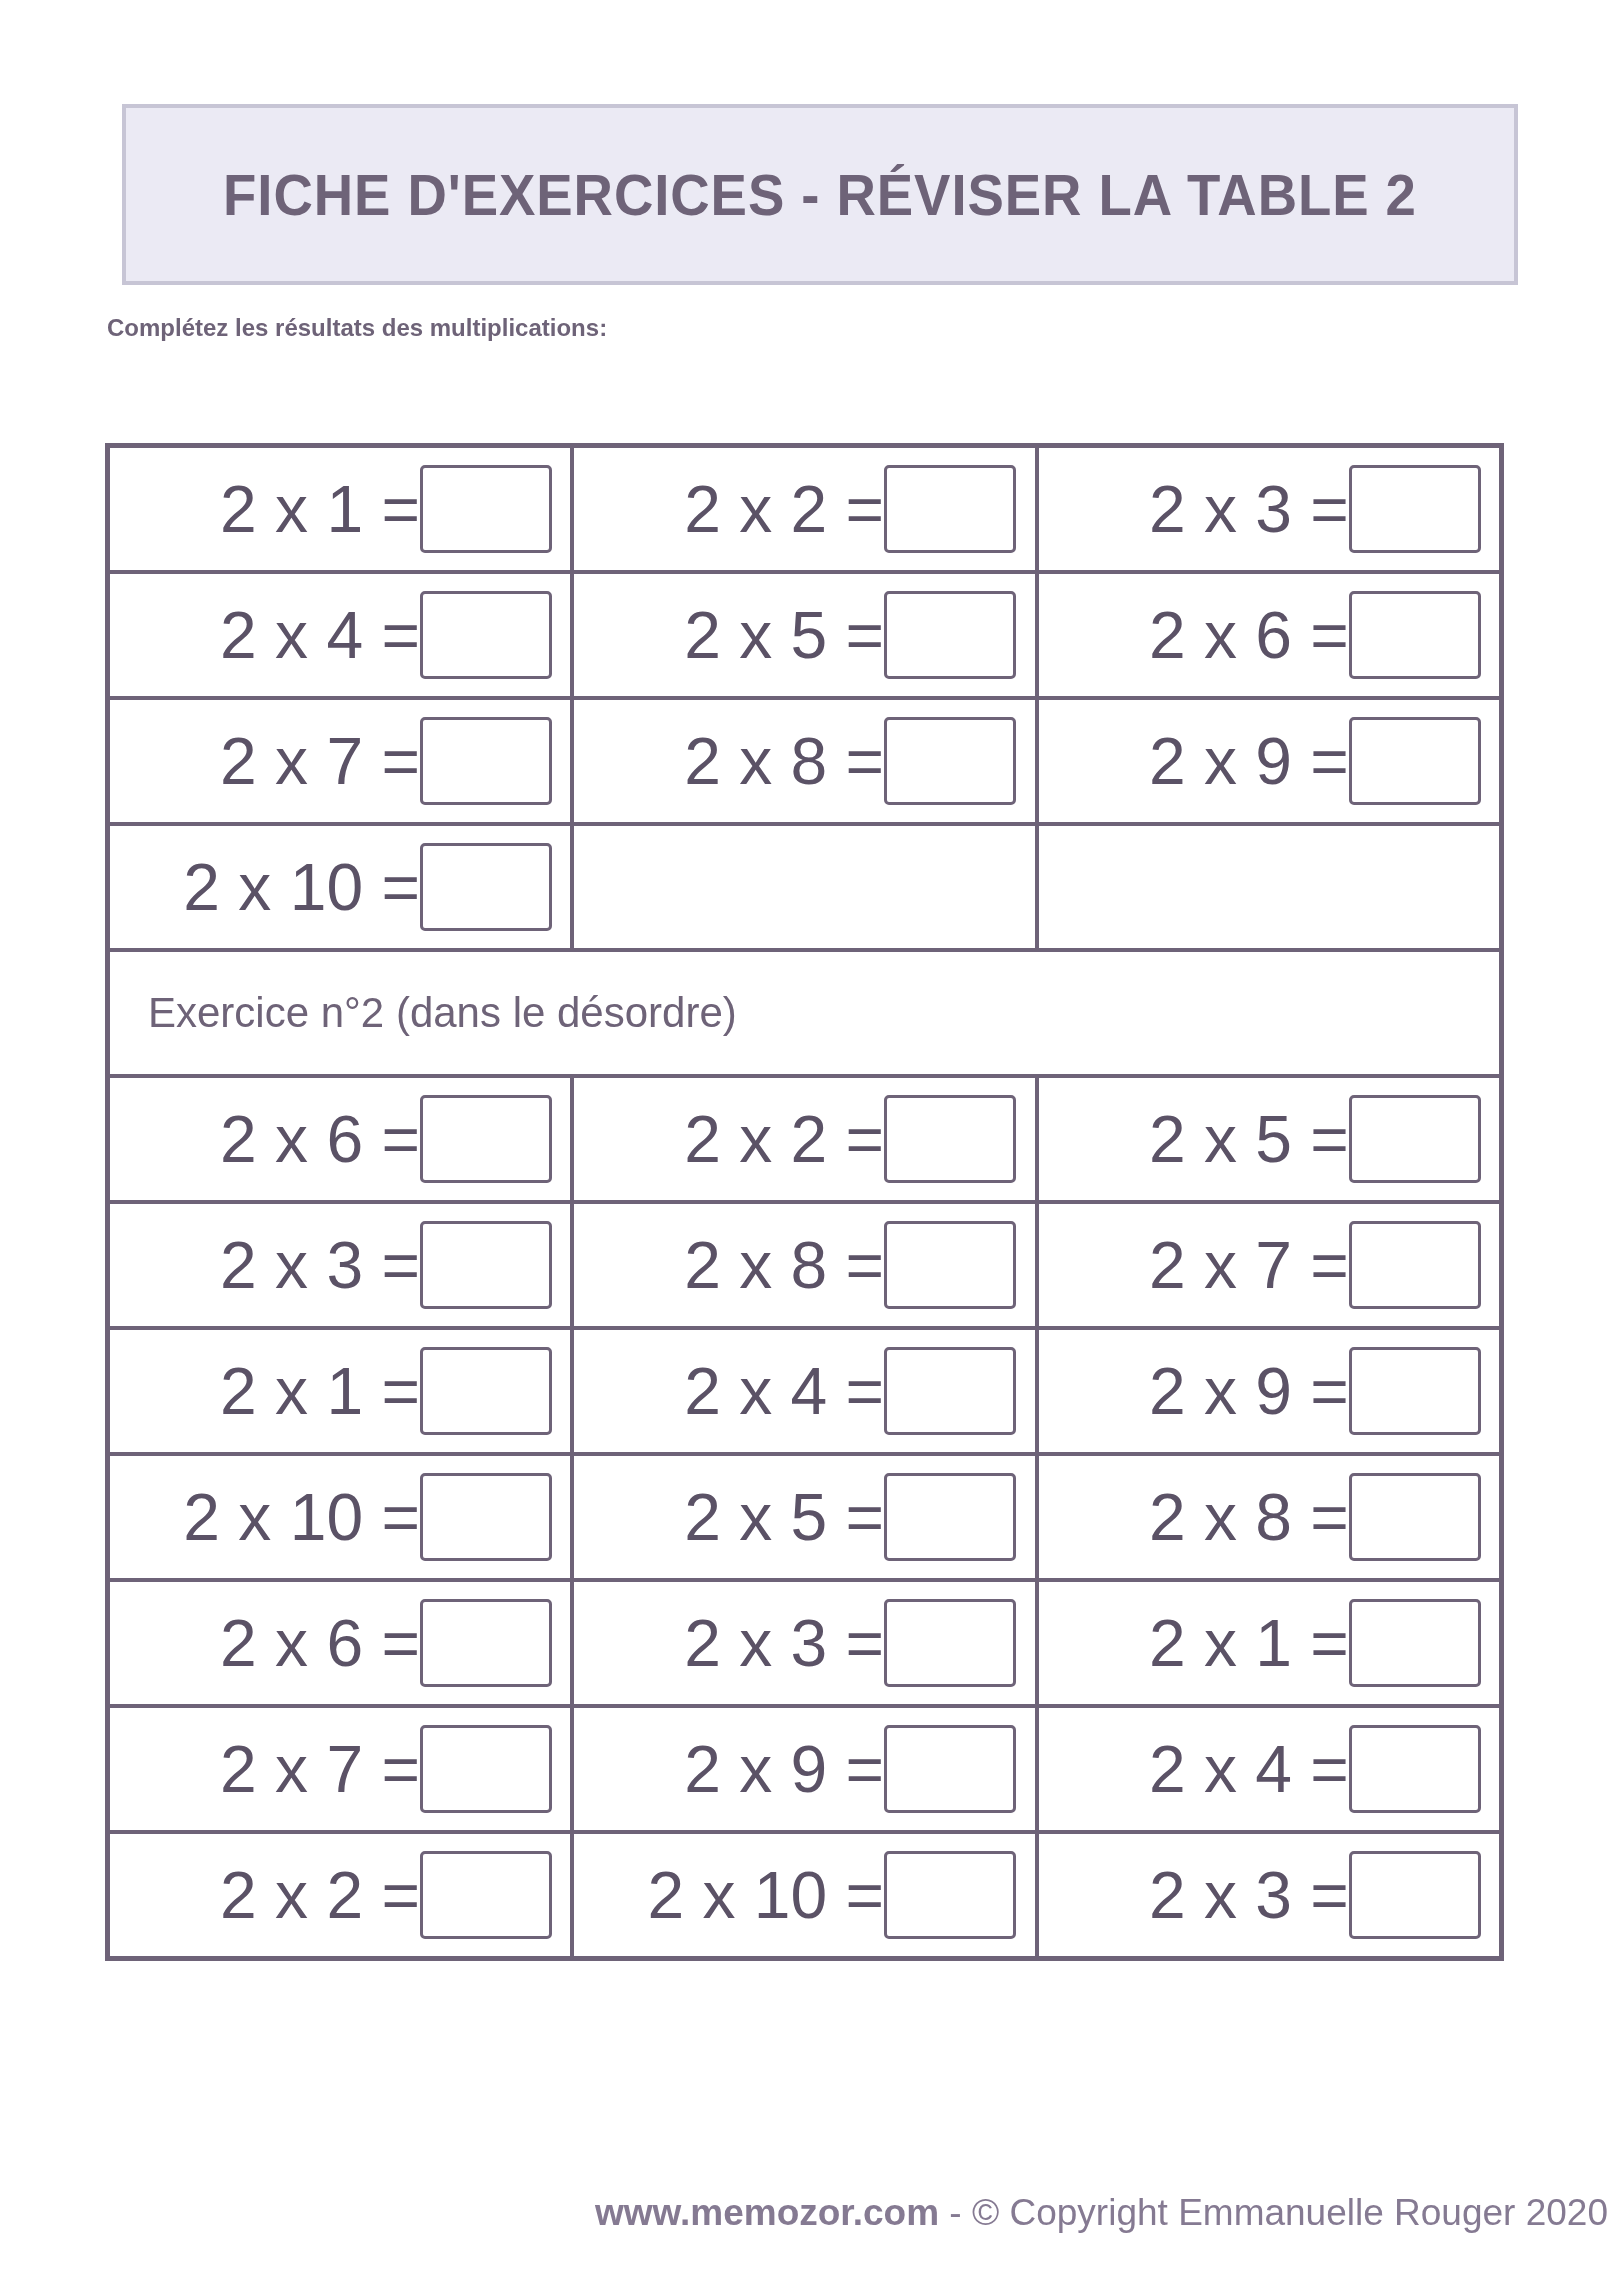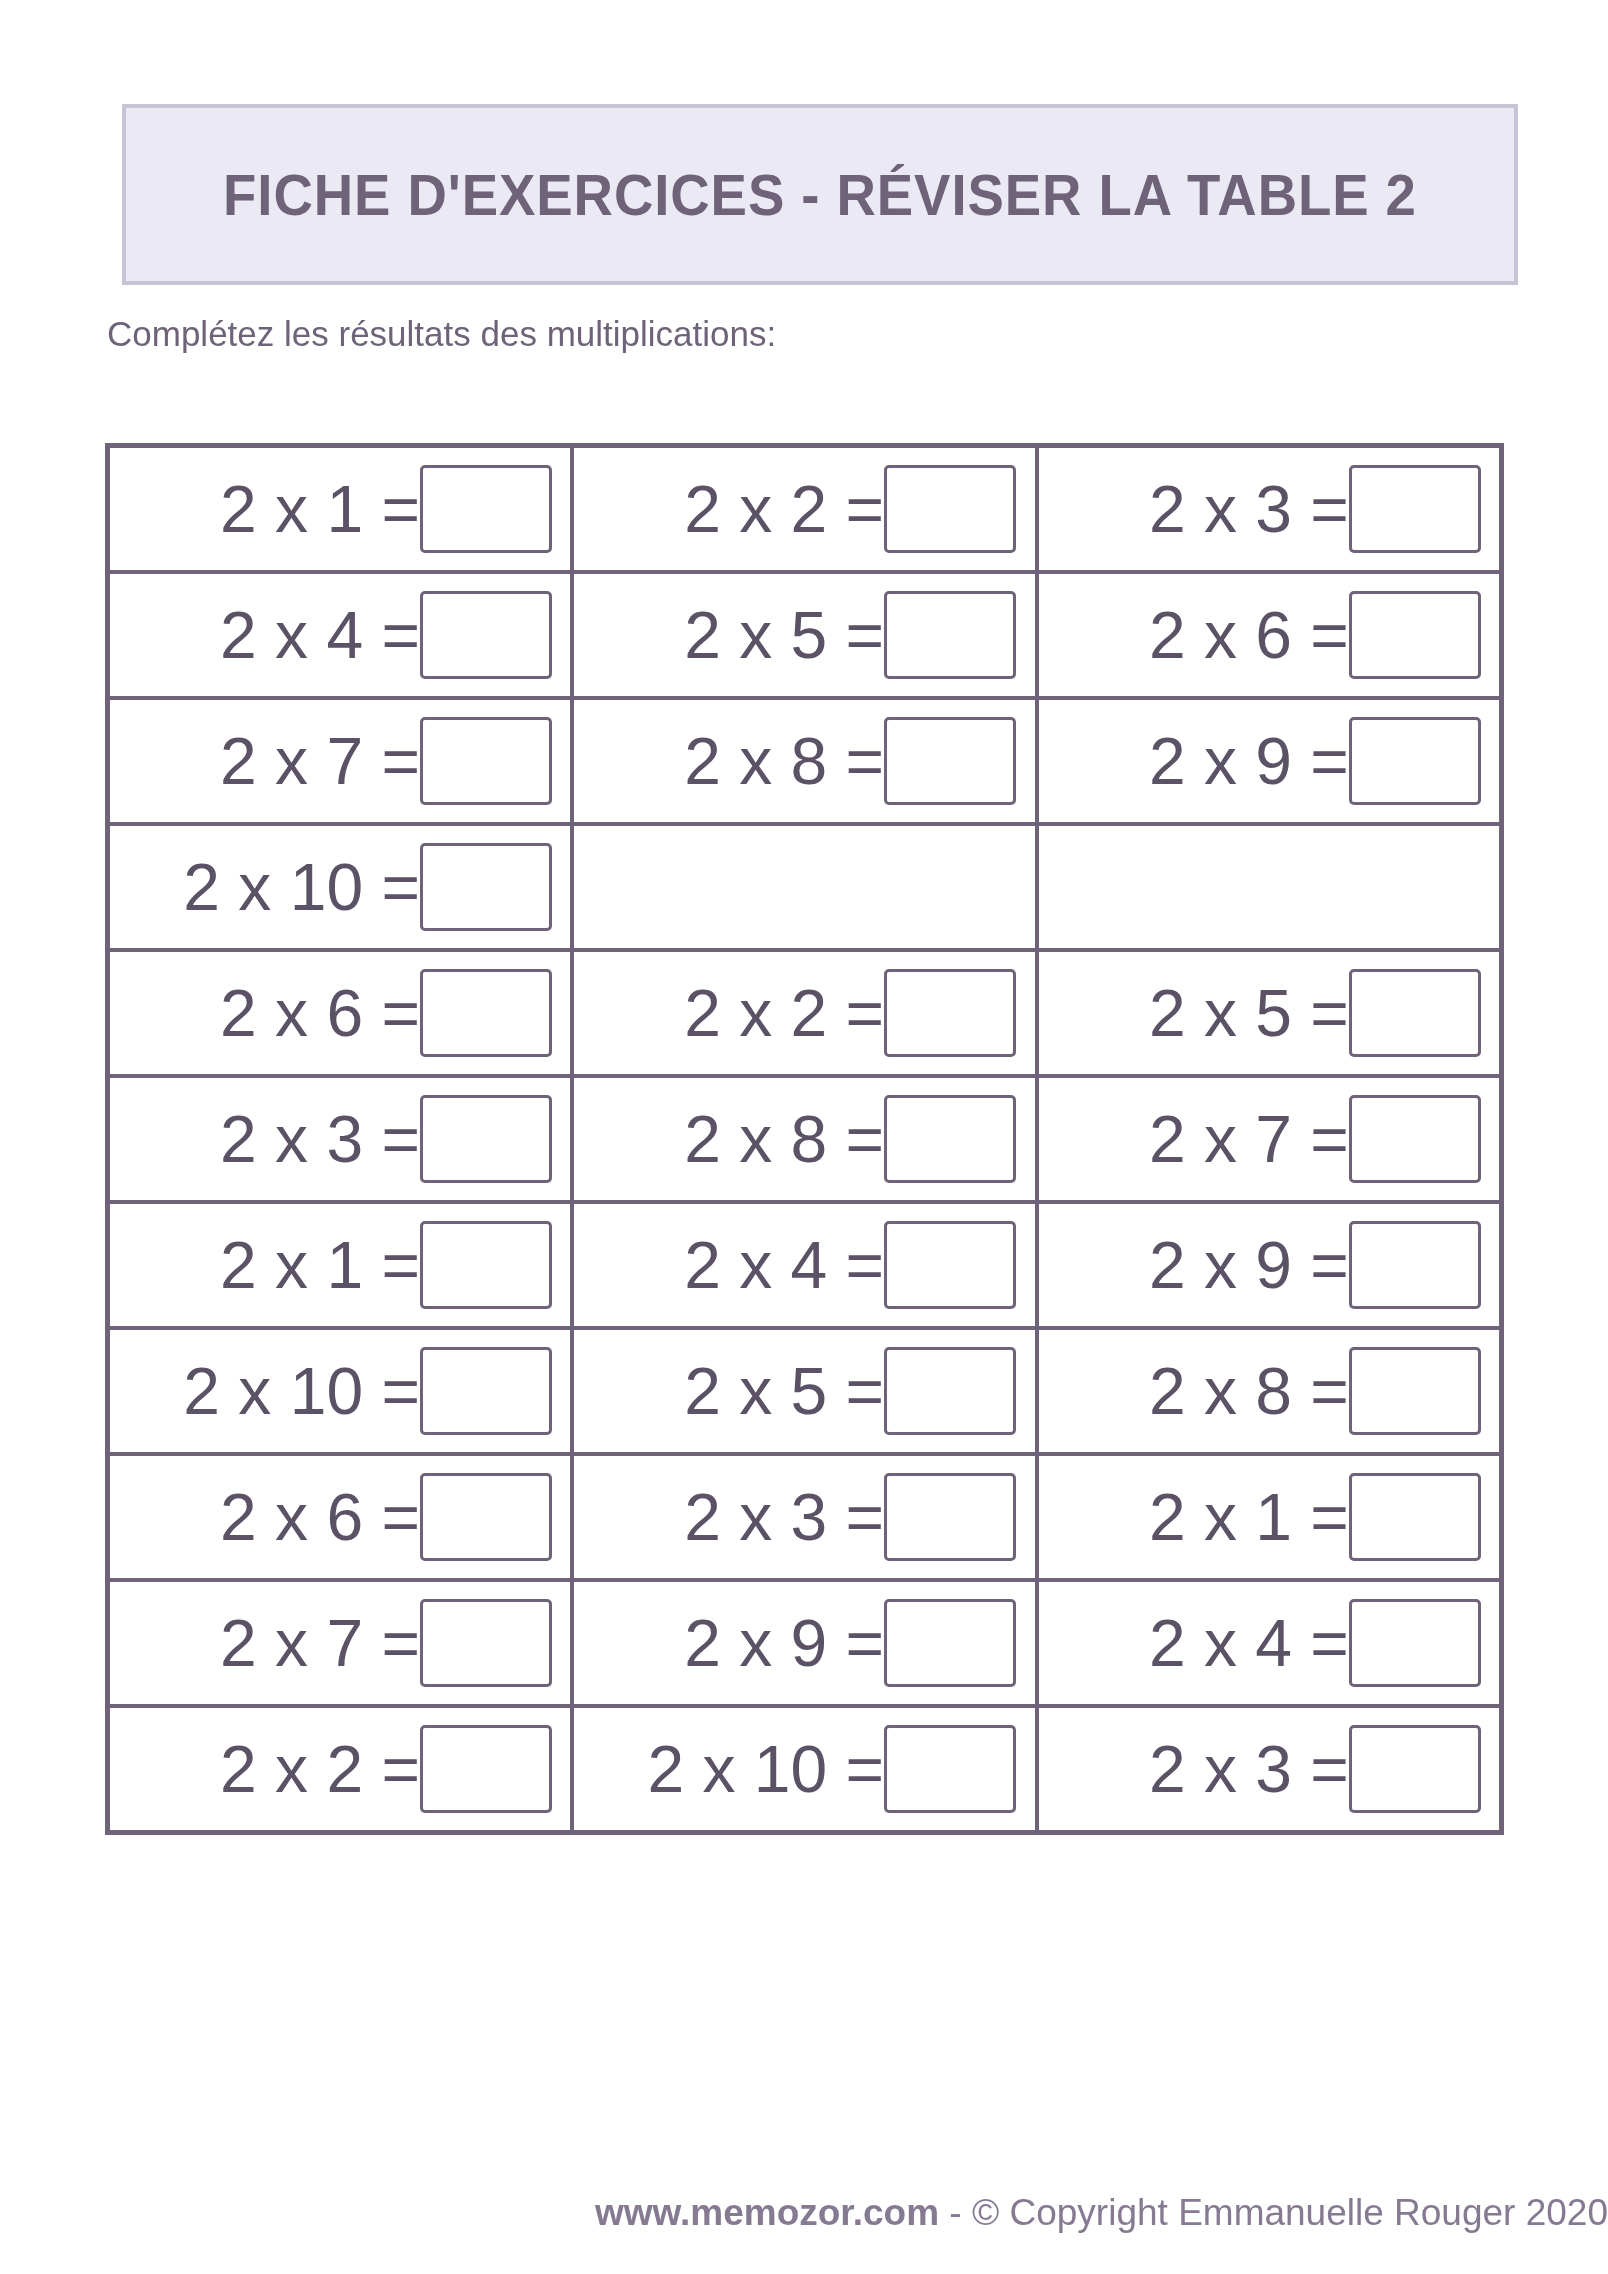--- a/index.html
+++ b/index.html
@@ -27,23 +27,23 @@
     font-size:58px;
     font-weight:bold;
     color:#6e6378;
     letter-spacing:1px;
     white-space:nowrap;
     transform:scaleX(0.94);
   }
   .instruction{
     position:absolute;
     left:107px; top:314px;
-    font-size:35px;
+    font-size:24px;
     color:#6e6378;
-    font-weight:normal;
+    font-weight:bold;
   }
   table.worksheet{
     position:absolute;
     left:105px; top:443px;
     width:1399px;
     border-collapse:collapse;
     table-layout:fixed;
     border:5px solid #6e6378;
   }
   table.worksheet td{
@@ -175,20 +175,23 @@
         <td class="cell">
             <div class="cw">
               <span class="plabel">2 x 10 =</span>
               <span class="abox"></span>
             </div>
           </td>
         <td class="cell"></td>
         <td class="cell"></td>
       </tr>
 
+      <tr>
+        <td class="hdr" colspan="3">Exercice n°2 (dans le désordre)</td>
+      </tr>
 
       <tr>
         <td class="cell">
             <div class="cw">
               <span class="plabel">2 x 6 =</span>
               <span class="abox"></span>
             </div>
           </td>
         <td class="cell">
             <div class="cw">

